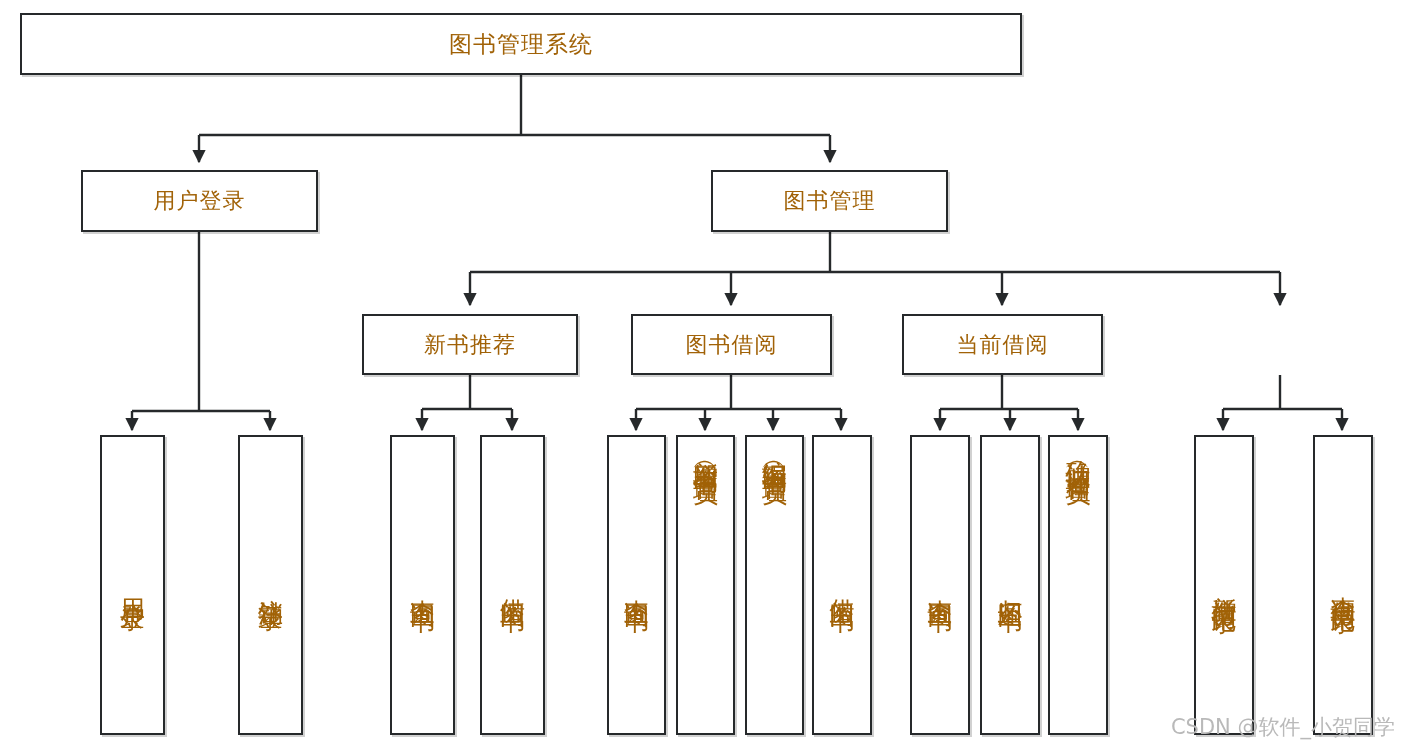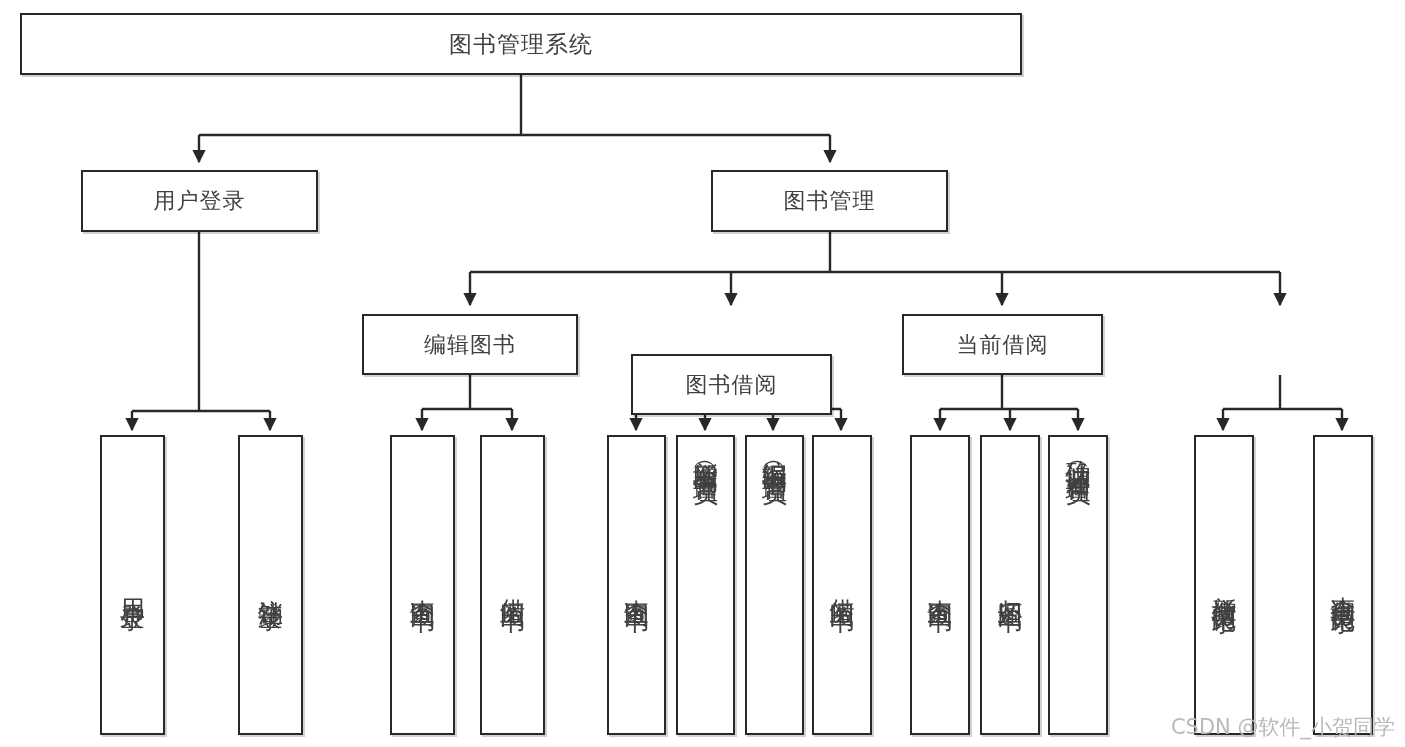--- a/index.html
+++ b/index.html
@@ -29,21 +29,21 @@
     border:2px solid #26292b;
     box-shadow:2px 2px 0 rgba(0,0,0,0.18);
     display:flex;
     align-items:center;
     justify-content:center;
     z-index:2;
   }
   .node .label{
     line-height:1.15;
     text-align:center;
-    color:#404040;
+    color:#a16207;
     white-space:nowrap;
   }
   
   .node.h .label{
     font-size:22px;
     letter-spacing:1px;
   }
   .node.root .label{ font-size:23px; }
   
   .node.v{
@@ -134,23 +134,23 @@
   </div>
 
   <div class="node h" style="left:81px; top:170px; width:237px; height:62px;">
     <span class="label">用户登录</span>
   </div>
   <div class="node h" style="left:711px; top:170px; width:237px; height:62px;justify-content:center;">
     <span class="label">图书管理</span>
   </div>
 
   <div class="node h" style="left:362px; top:314px; width:216px; height:61px;">
-    <span class="label">编辑图书</span>
-  </div>
-  <div class="node h" style="left:631px; top:314px; width:201px; height:61px;margin-top:40px;">
+    <span class="label">新书推荐</span>
+  </div>
+  <div class="node h" style="left:631px; top:314px; width:201px; height:61px;">
     <span class="label">图书借阅</span>
   </div>
   <div class="node h" style="left:902px; top:314px; width:201px; height:61px;justify-content:center;">
     <span class="label">当前借阅</span>
   </div>
 
   <div class="node v center" style="left:100px; top:435px; width:65px; height:300px;">
     <span class="label">用户登录</span>
   </div>
   <div class="node v center" style="left:238px; top:435px; width:65px; height:300px;">

